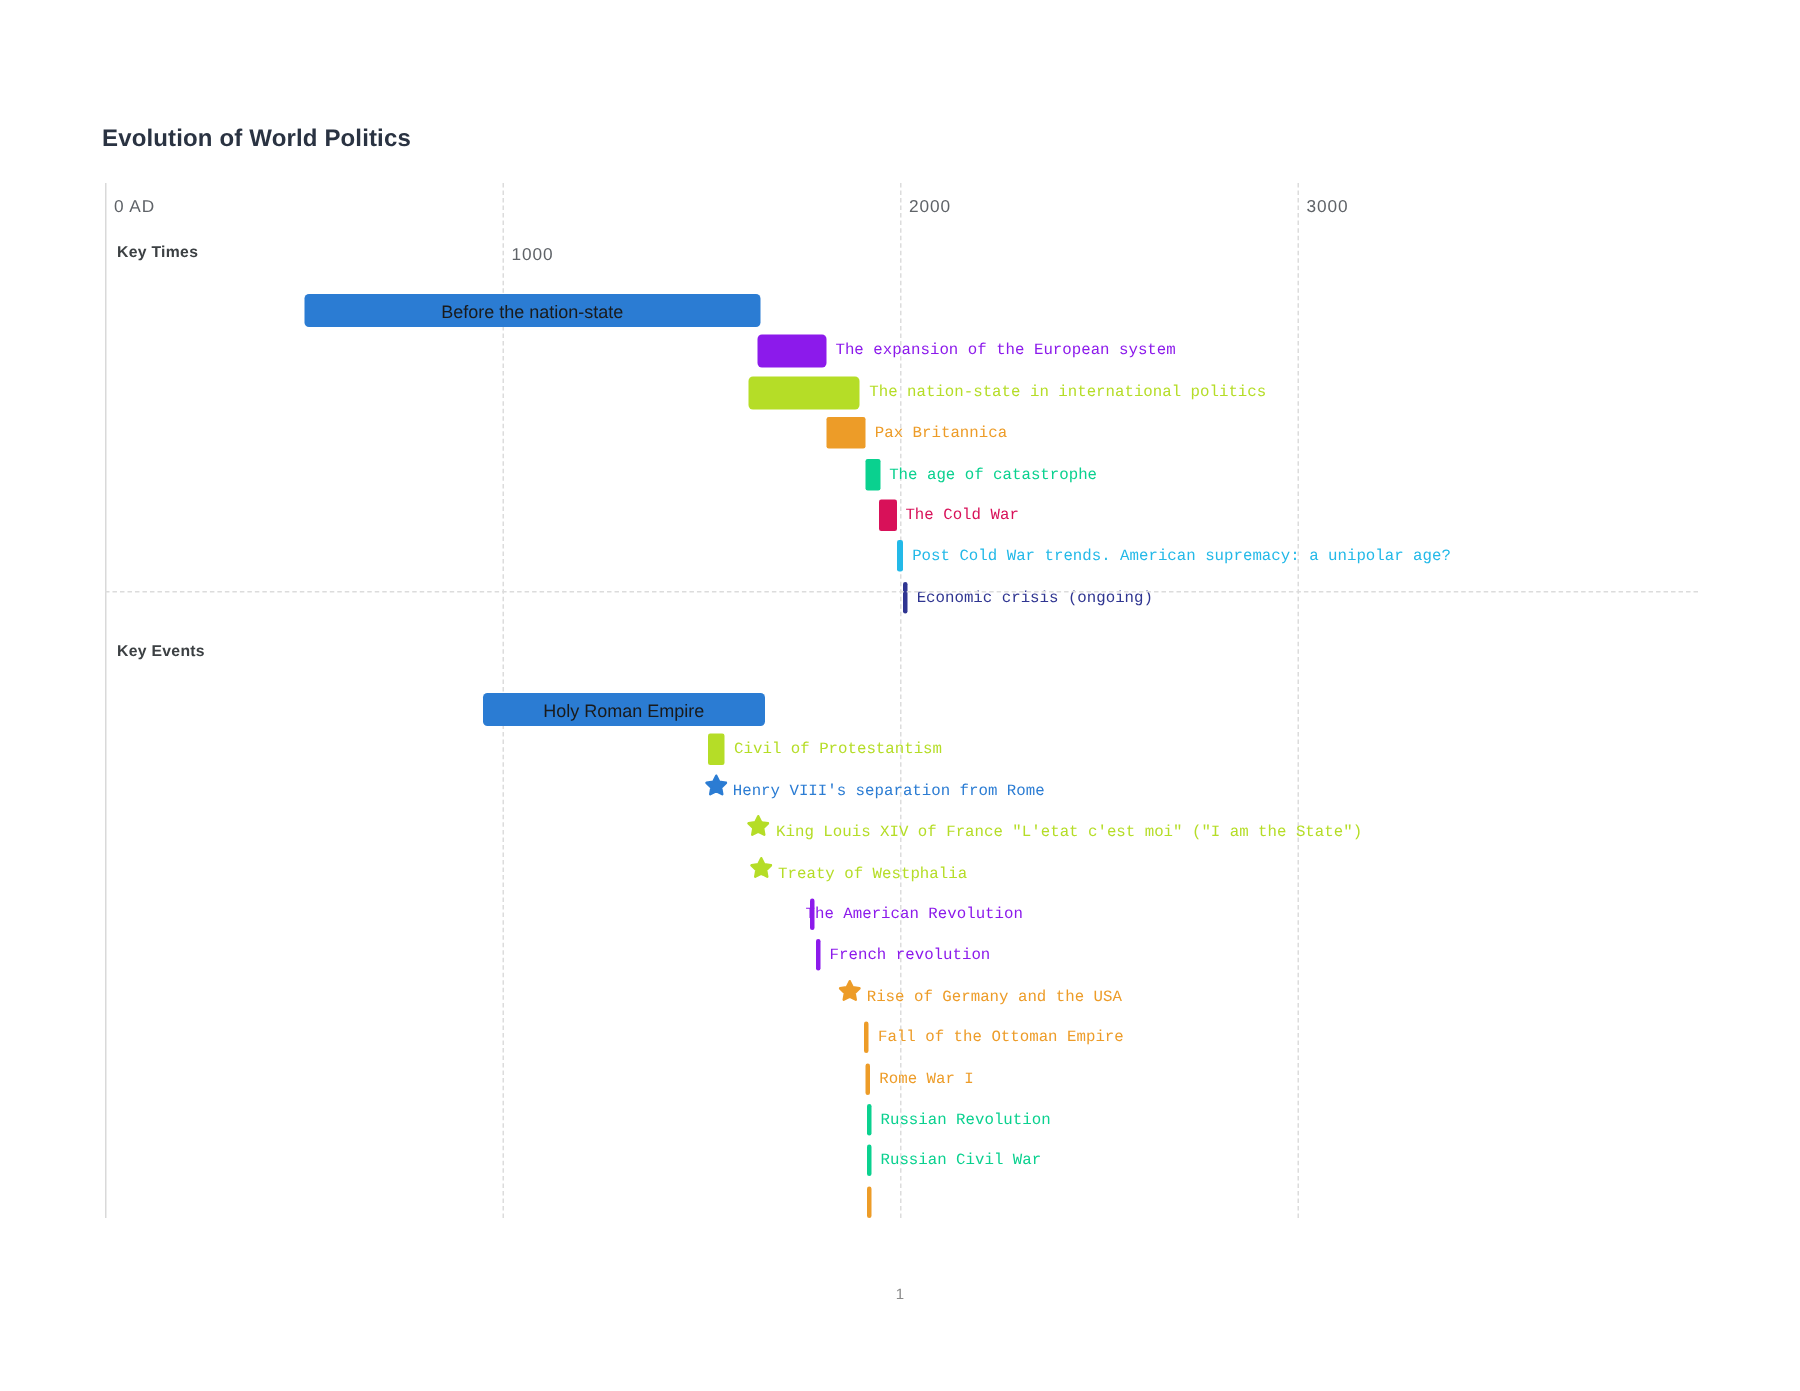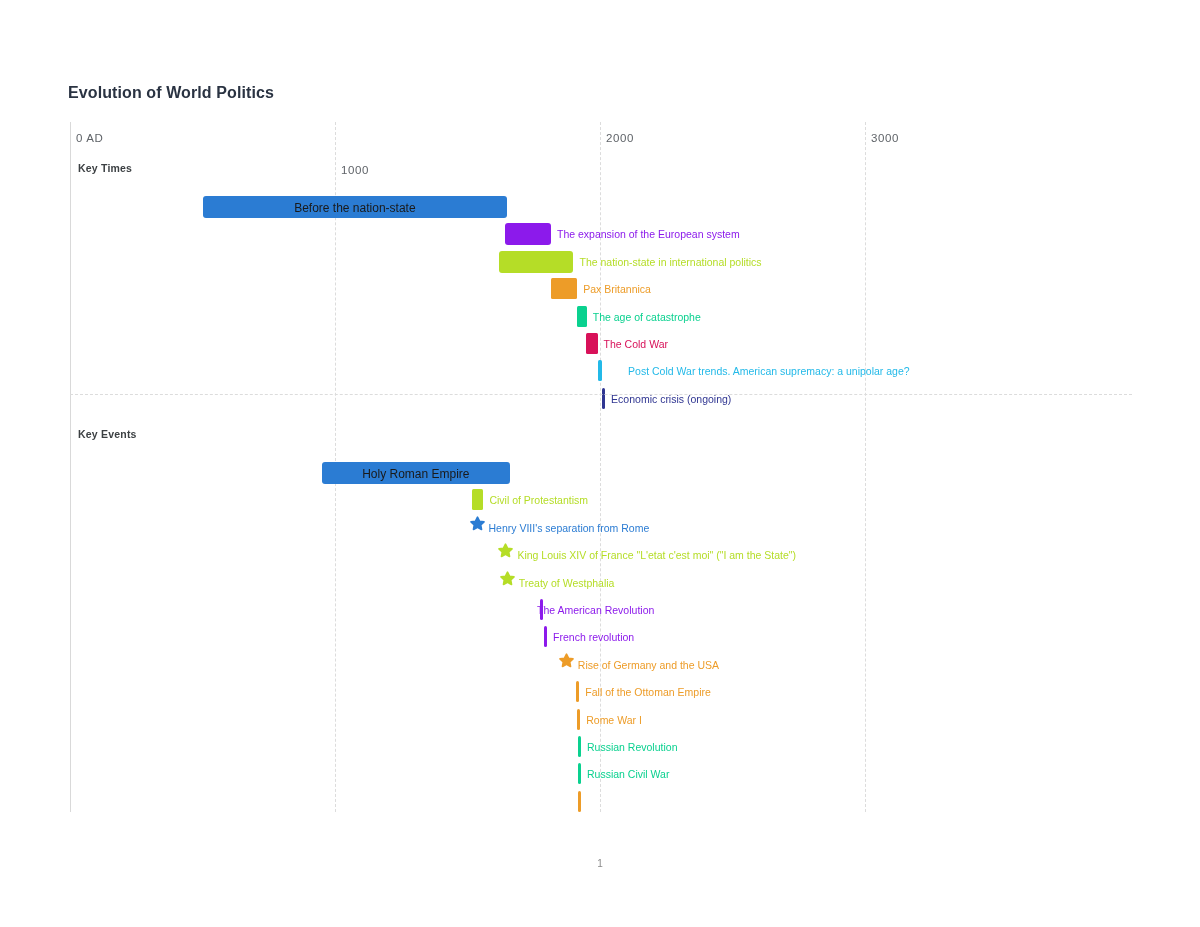--- a/index.html
+++ b/index.html
@@ -105,20 +105,21 @@
     color: #1a1a1a;
     white-space: nowrap;
     line-height: 1;
   }
 
   .side-label {
     position: absolute;
     font-size: 10.5px;
     white-space: nowrap;
     line-height: 1;
+    font-family: Liberation Mono, monospace;
   }
 
   .star {
     position: absolute;
     width: 0;
     height: 0;
   }
 
   #page-number {
     position: absolute;
@@ -159,21 +160,21 @@
         <div class="side-label" style="left: 486.975px; top: 107.4px; color: rgb(140, 26, 235);">The expansion of the European system</div>
         <div class="bar rounded" style="left: 429.3px; top: 128.8px; width: 74.2px; height: 22px; background: rgb(181, 221, 39);"></div>
         <div class="side-label" style="left: 509.5px; top: 134.8px; color: rgb(181, 221, 39);">The nation-state in international politics</div>
         <div class="bar" style="left: 480.975px; top: 156.2px; width: 26.235px; height: 21px; background: rgb(237, 156, 40);"></div>
         <div class="side-label" style="left: 513.21px; top: 162.2px; color: rgb(237, 156, 40);">Pax Britannica</div>
         <div class="bar" style="left: 507.21px; top: 183.6px; width: 9.54px; height: 21px; background: rgb(10, 209, 143);"></div>
         <div class="side-label" style="left: 522.75px; top: 189.6px; color: rgb(10, 209, 143);">The age of catastrophe</div>
         <div class="bar" style="left: 515.955px; top: 211px; width: 11.66px; height: 21px; background: rgb(216, 17, 89);"></div>
         <div class="side-label" style="left: 533.615px; top: 217px; color: rgb(216, 17, 89);">The Cold War</div>
         <div class="bar" style="left: 527.615px; top: 238.4px; width: 4.505px; height: 21px; background: rgb(35, 185, 232);"></div>
-        <div class="side-label" style="left: 538.12px; top: 244.4px; color: rgb(35, 185, 232); margin-left: 20px;">Post Cold War trends. American supremacy: a unipolar age?</div>
+        <div class="side-label" style="left: 538.12px; top: 244.4px; color: rgb(35, 185, 232);">Post Cold War trends. American supremacy: a unipolar age?</div>
         <div class="bar" style="left: 532.12px; top: 265.8px; width: 3px; height: 21px; background: rgb(47, 53, 145);"></div>
         <div class="side-label" style="left: 541.12px; top: 271.8px; color: rgb(47, 53, 145);">Economic crisis (ongoing)</div>
         <div class="section-label" style="top: 306px;">Key Events</div>
         <div class="section-divider" style="top: 272px;"></div>
         <div class="bar rounded" style="left: 251.75px; top: 340px; width: 188.15px; height: 22px; background: rgb(43, 124, 211);">
           <div class="bar-inner-label" style="top: 6px;">Holy Roman Empire</div>
         </div>
         <div class="bar" style="left: 402.005px; top: 367.4px; width: 11.395px; height: 21px; background: rgb(181, 221, 39);"></div>
         <div class="side-label" style="left: 419.4px; top: 373.4px; color: rgb(181, 221, 39);">Civil of Protestantism</div>
         <div class="star" style="left: 399.51px; top: 393.8px;"><svg width="15" height="15" viewBox="0 0 24 24">

